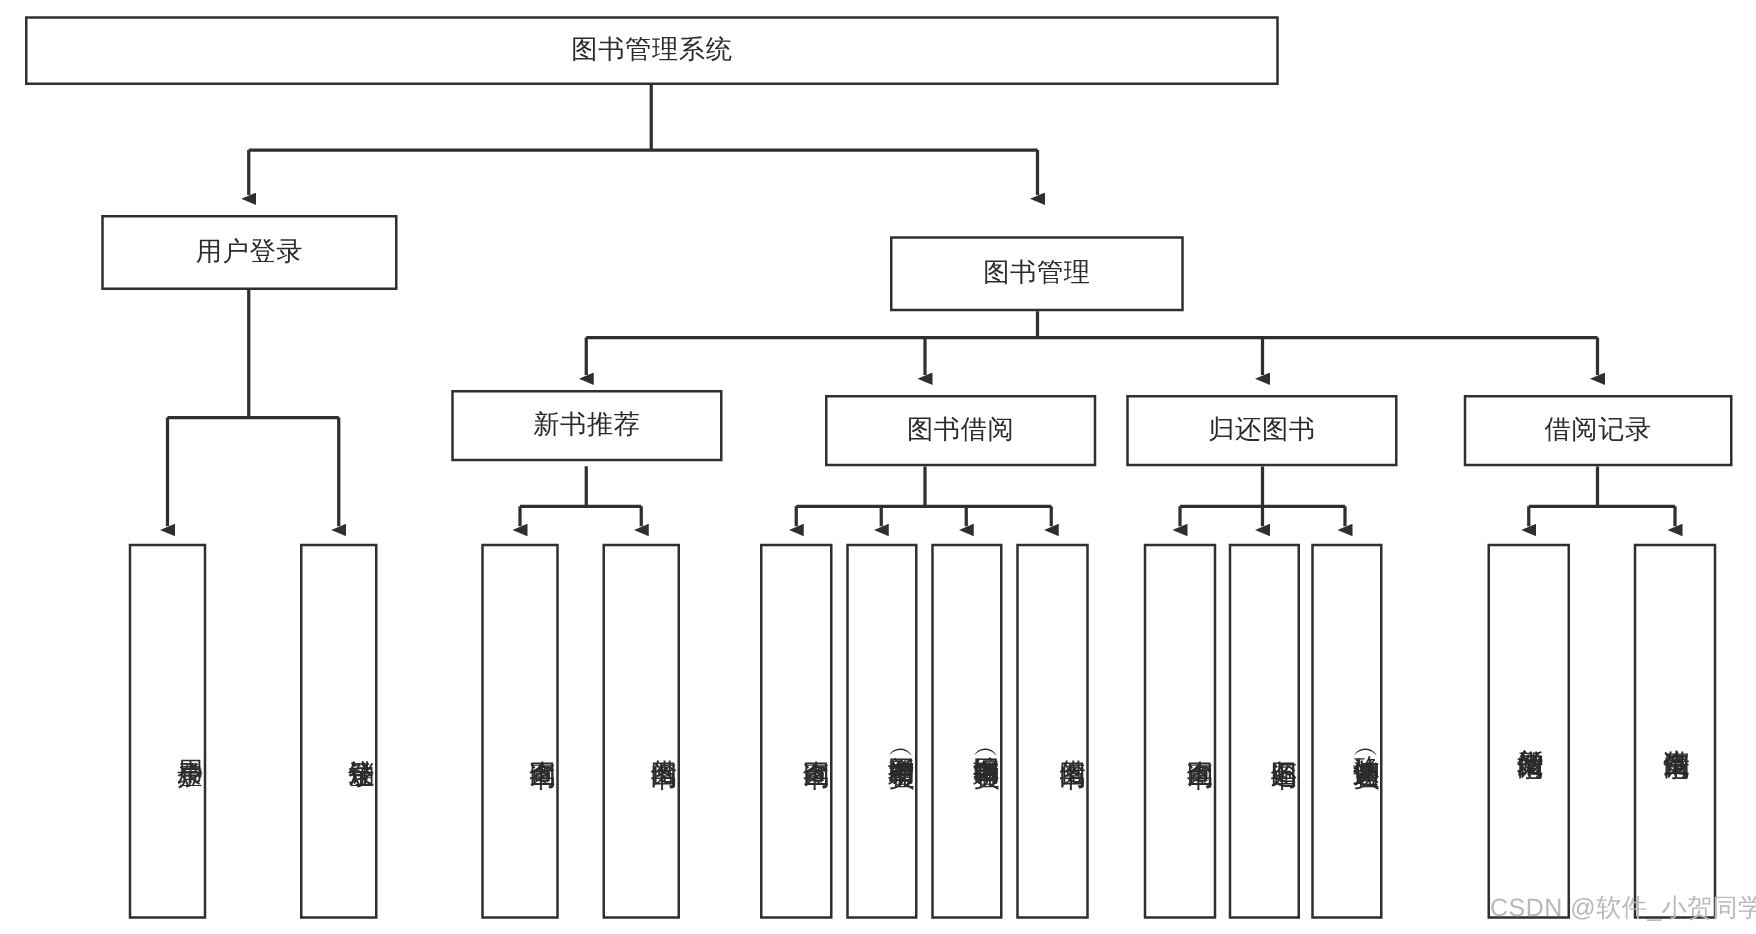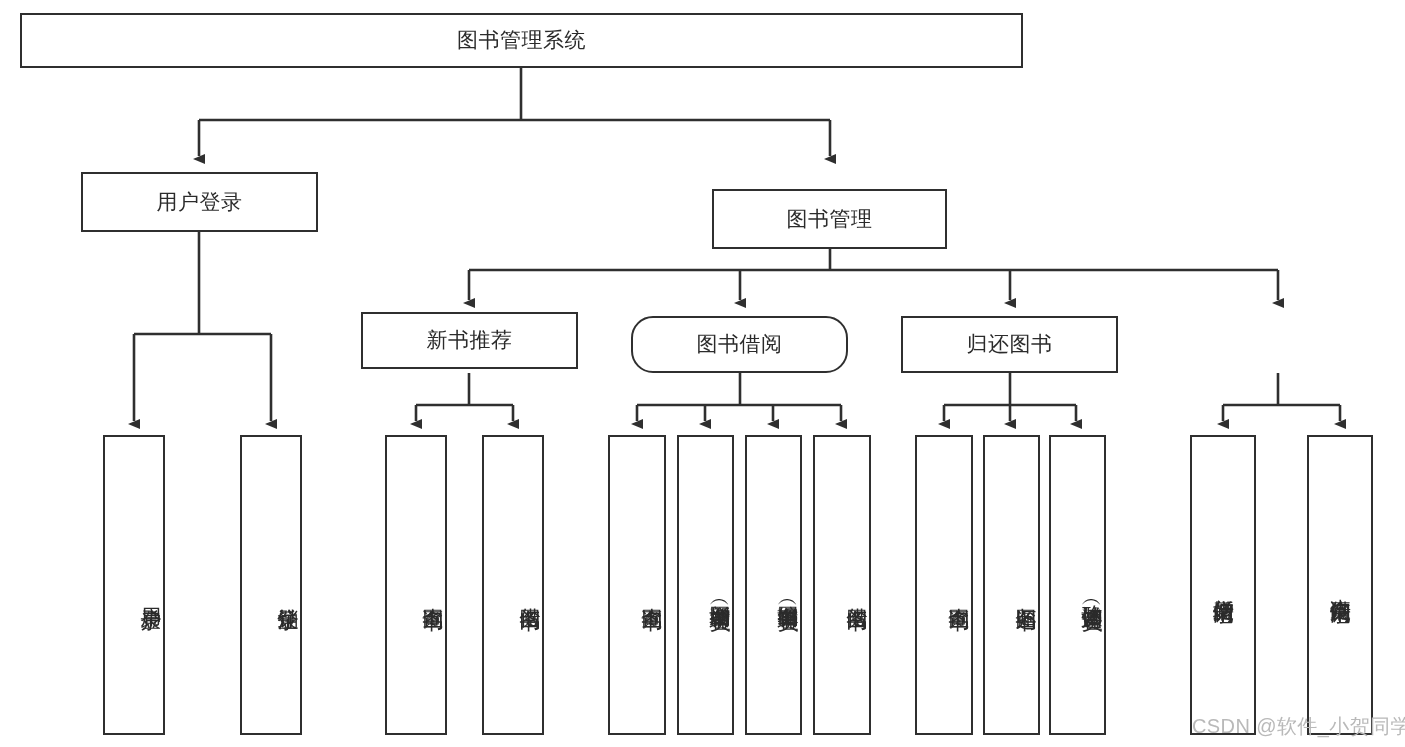--- a/index.html
+++ b/index.html
@@ -130,25 +130,28 @@
   <div class="node horiz" style="left:81px; top:172px; width:237px; height:60px;">
     <span>用户登录</span>
   </div>
   <div class="node horiz" style="left:712px; top:172px; width:235px; height:60px;margin-top:17px;">
     <span>图书管理</span>
   </div>
 
   <div class="node horiz" style="left:361px; top:312px; width:217px; height:57px;">
     <span>新书推荐</span>
   </div>
-  <div class="node horiz" style="left:631px; top:316px; width:217px; height:57px;border-radius:22px;">
+  <div class="node horiz" style="left:660px; top:316px; width:217px; height:57px;">
     <span>图书借阅</span>
   </div>
   <div class="node horiz" style="left:901px; top:316px; width:217px; height:57px;">
     <span>归还图书</span>
+  </div>
+  <div class="node horiz" style="left:1171px; top:316px; width:215px; height:57px;">
+    <span>借阅记录</span>
   </div>
 
   <div class="node vert" style="left:103px; top:435px; width:62px; height:300px;">
     <span>用户登录</span>
   </div>
   <div class="node vert" style="left:240px; top:435px; width:62px; height:300px;">
     <span>注销登录</span>
   </div>
 
   <div class="node vert" style="left:385px; top:435px; width:62px; height:300px;">

